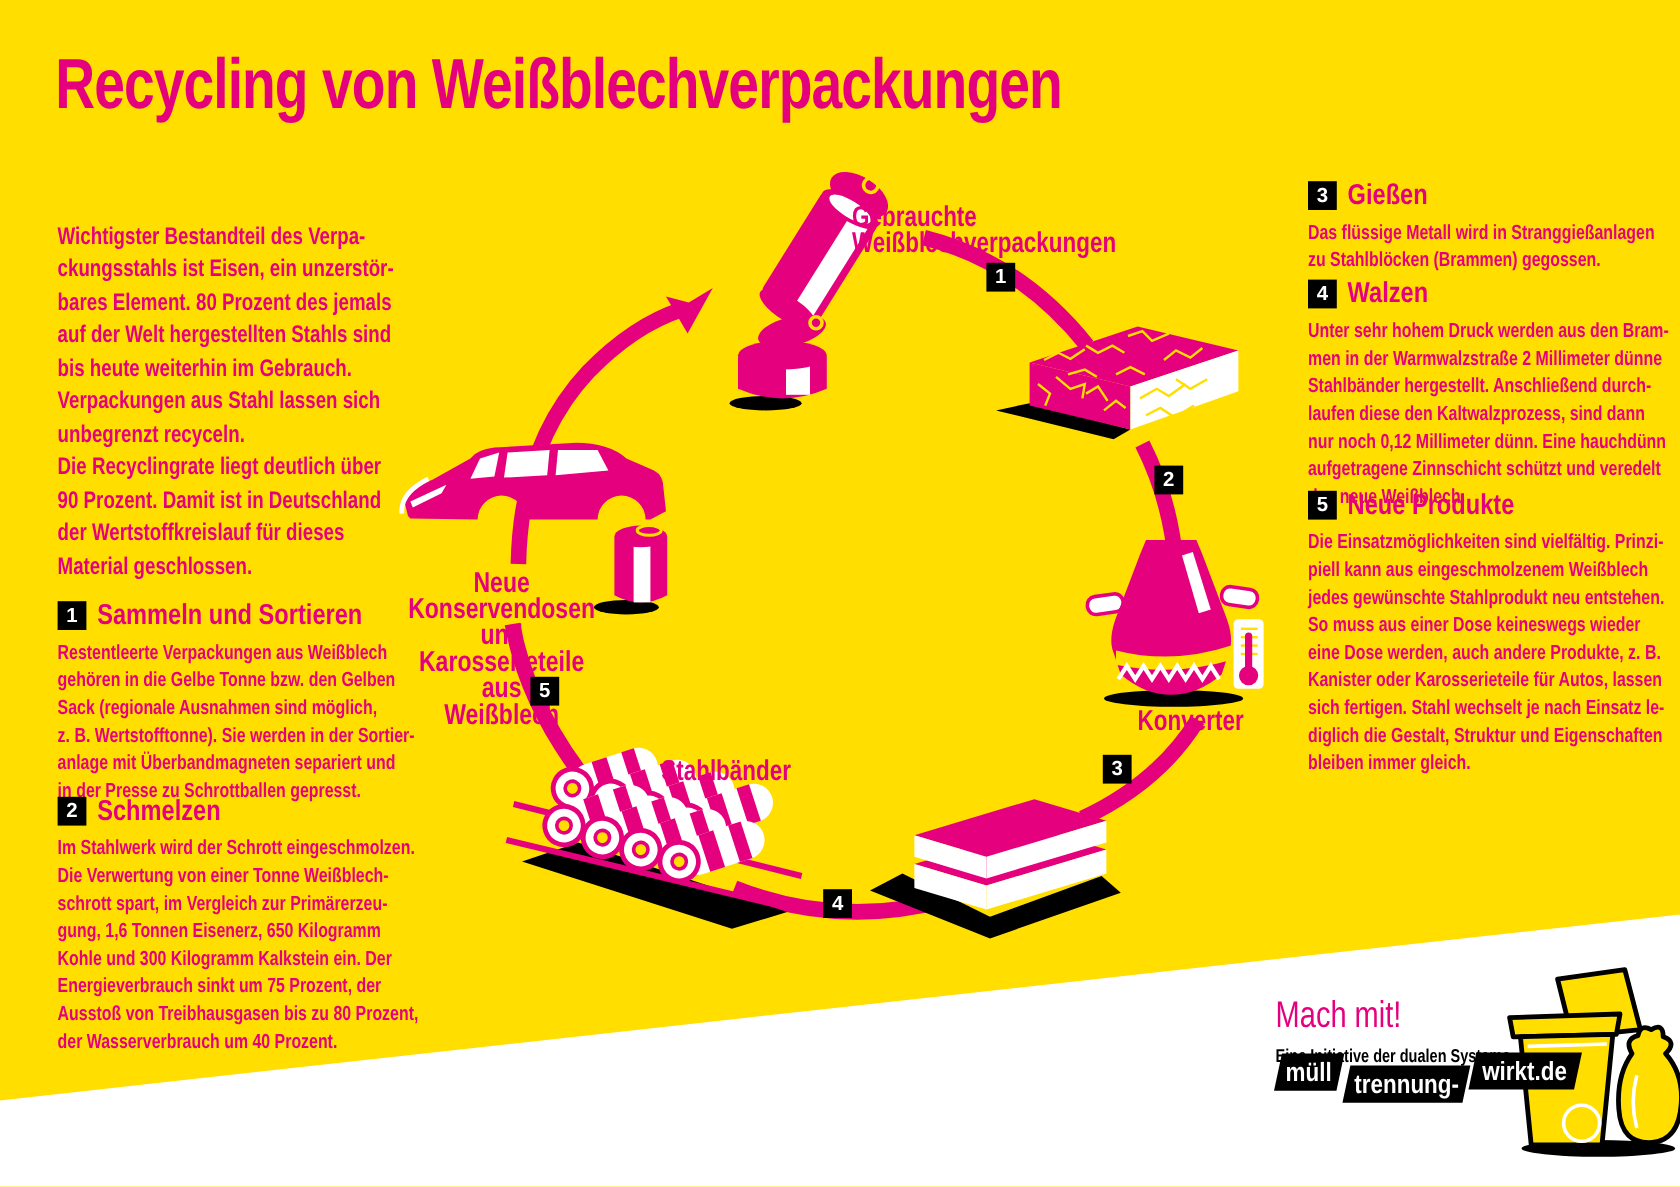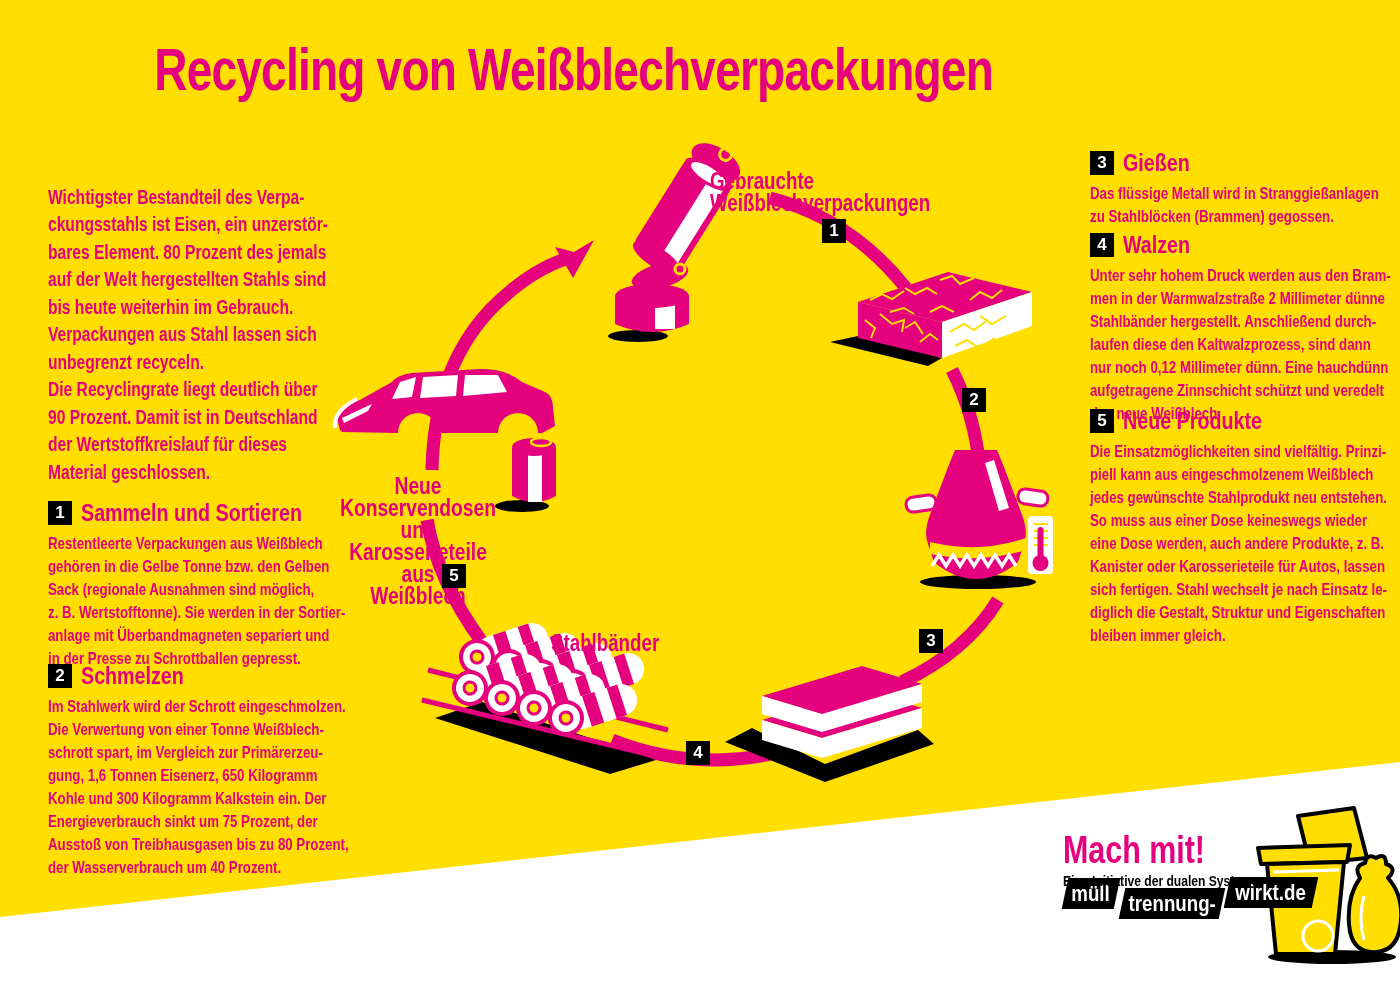--- a/index.html
+++ b/index.html
@@ -8,24 +8,23 @@
     background:#FFDE00;
     font-family:"Liberation Sans", sans-serif;
     -webkit-font-smoothing:antialiased;
   }
   .abs{position:absolute;}
   
   .cond{transform:scaleX(0.78);transform-origin:0 0;display:block;}
   .cond-c{transform:scaleX(0.80);transform-origin:50% 0;display:block;}
 
   .title{
-    left:57px;top:36px;width:1200px;
+    left:46px;top:36px;width:1200px;
     font-size:59px;font-weight:bold;color:#E5007E;letter-spacing:-1px;
     white-space:nowrap;
-    text-align:right;
   }
   .intro{
     left:48px;top:156px;width:420px;
     font-size:20px;line-height:27.5px;font-weight:bold;color:#E5007E;
     white-space:pre-line;
   }
   .section{width:480px;}
   .sec-head{display:flex;align-items:flex-start;gap:9px;margin-bottom:5px;}
   .numbox{
     width:24px;height:24px;background:#000;color:#fff;flex:0 0 24px;
@@ -47,21 +46,21 @@
   }
   .step-box{
     width:24px;height:24px;background:#000;color:#fff;
     font-size:17px;font-weight:bold;display:flex;align-items:center;justify-content:center;
     z-index:5;
   }
   .wedge{left:0;top:0;z-index:1;}
   .cycle-svg{left:330px;top:130px;z-index:2;}
   .labels-layer{z-index:4;}
   .cta{
-    left:1063px;top:828px;font-size:39px;font-weight:bold;color:#E5007E;white-space:nowrap;z-index:6;text-align:right;
+    left:1063px;top:828px;font-size:31px;font-weight:normal;color:#E5007E;white-space:nowrap;z-index:6;text-align:right;
   }
   .logo-box{
     position:absolute;background:#000;transform:skewX(-12deg);
     display:flex;align-items:center;justify-content:center;z-index:7;
   }
   .logo-box span{
     color:#fff;font-weight:bold;transform:skewX(12deg) scaleX(0.85);white-space:nowrap;
   }
   .tagline{
     left:1063px;top:872px;font-size:15.5px;font-weight:bold;color:#000;white-space:nowrap;z-index:7;
@@ -333,20 +332,23 @@
   <div class="abs step-box" style="left:822px;top:219px;">1</div>
   <div class="abs step-box" style="left:962px;top:388px;">2</div>
   <div class="abs step-box" style="left:919px;top:629px;">3</div>
   <div class="abs step-box" style="left:686px;top:741px;">4</div>
   <div class="abs step-box" style="left:442px;top:564px;">5</div>
 
   <div class="abs station-label labels-layer" style="left:710px;top:148px;width:260px;">
     <span class="cond" style="white-space:pre-line;">Gebrauchte
 Weißblechverpackungen</span>
   </div>
+  <div class="abs station-label labels-layer" style="left:948px;top:568px;width:140px;">
+    <span class="cond" style="white-space:pre-line;">Konverter</span>
+  </div>
   <div class="abs station-label labels-layer" style="left:308px;top:453px;width:220px;text-align:center;">
     <span class="cond-c" style="white-space:pre-line;">Neue Konservendosen
 und Karosserieteile aus
 Weißblech</span>
   </div>
   <div class="abs station-label labels-layer" style="left:551px;top:610px;width:150px;">
     <span class="cond" style="white-space:pre-line;">Stahlbänder</span>
   </div>
 
   <div class="abs cta">

